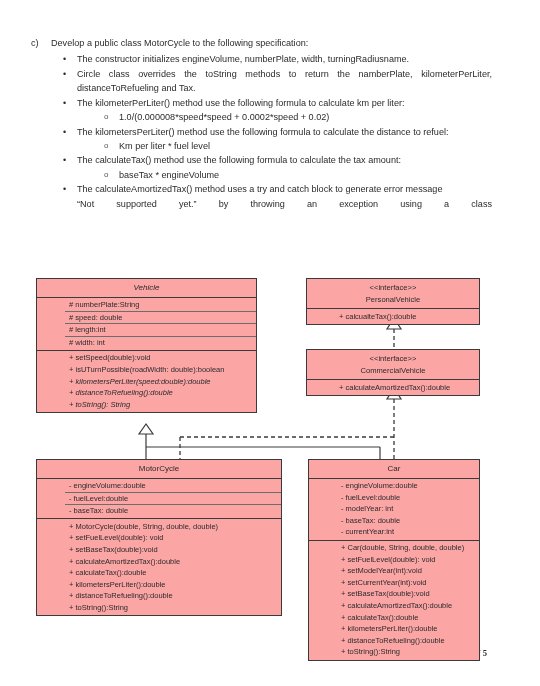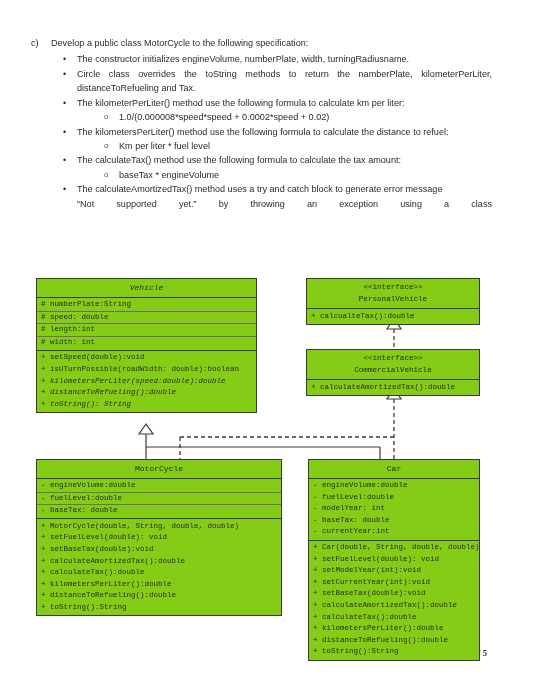--- a/index.html
+++ b/index.html
@@ -86,44 +86,44 @@
   
   #uml {
     position: absolute;
     left: 0;
     top: 0;
     width: 540px;
     height: 686px;
   }
   .uml-box {
     position: absolute;
-    background: #84cc16;
+    background: #fca5a5;
     border: 1.3px solid #3a3a3a;
     box-sizing: border-box;
     font-size: 7.5px;
     line-height: 11.6px;
     z-index: 5;
-    font-family: Liberation Mono, monospace;
   }
   .uml-title {
     text-align: center;
     padding: 3px 2px 3px 2px;
     font-size: 8px;
   }
   .uml-title.abstract { font-style: italic; }
   .uml-title .iface-tag { display: block; font-size: 7.6px; }
   .uml-title .iface-name { display: block; font-size: 7.6px; }
   .uml-sec {
     border-top: 1.3px solid #3a3a3a;
     padding: 1.5px 0 1.5px 0;
   }
   .uml-row {
     padding: 0px 3px 0px 4px;
     white-space: nowrap;
     overflow: hidden;
+    margin-left: 28px;
   }
   .uml-row.italic { font-style: italic; }
   .uml-row.bordered { border-bottom: 1.2px solid #6d6d6d; }
 
   
   #connectors {
     position: absolute;
     left: 0; top: 0;
     width: 540px; height: 686px;
     z-index: 1;

